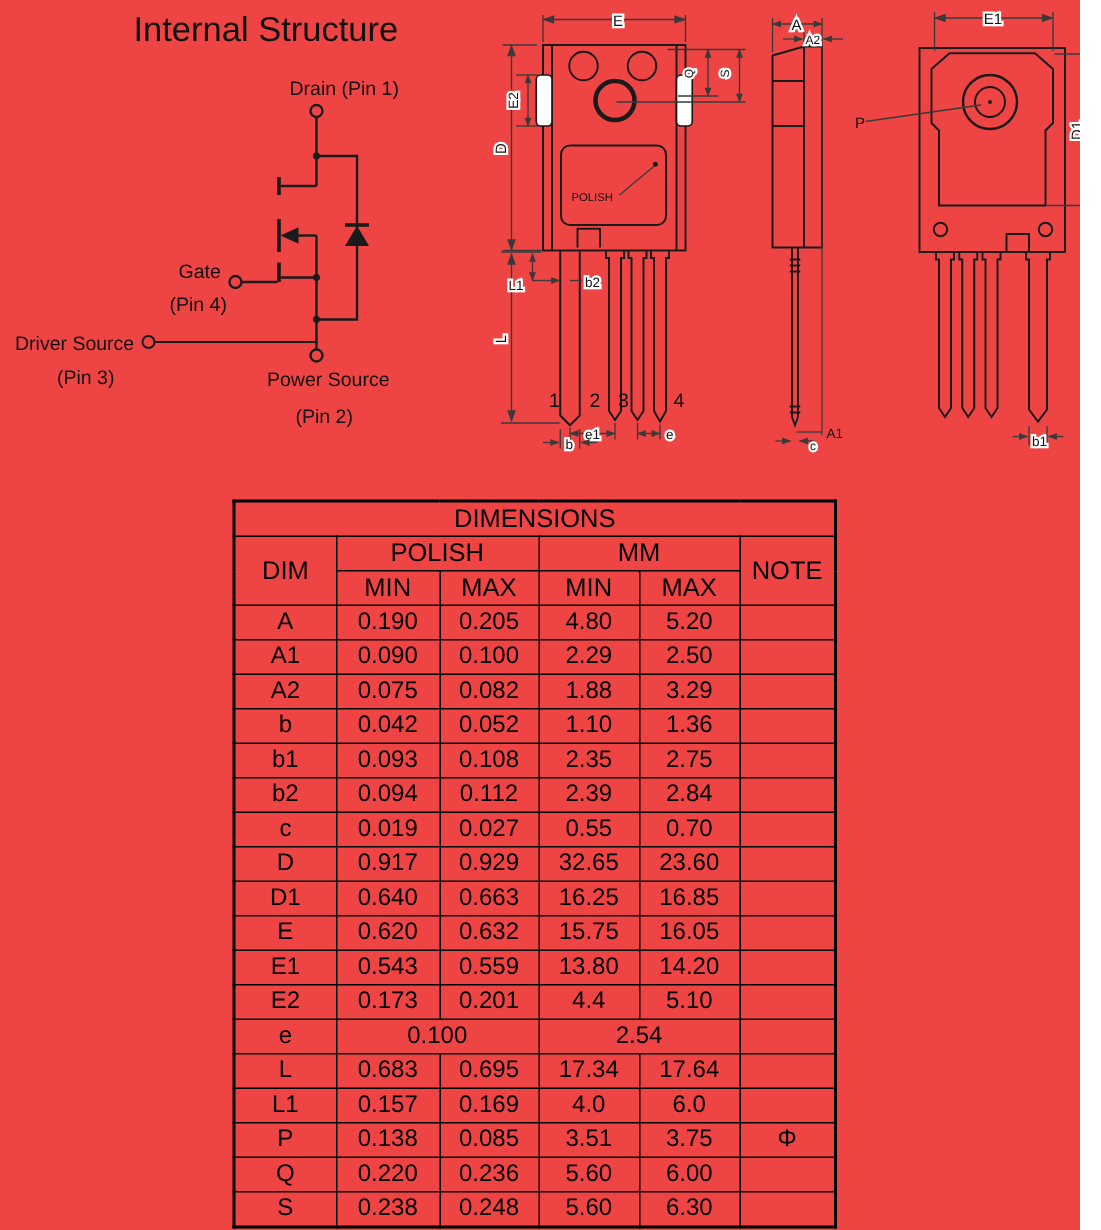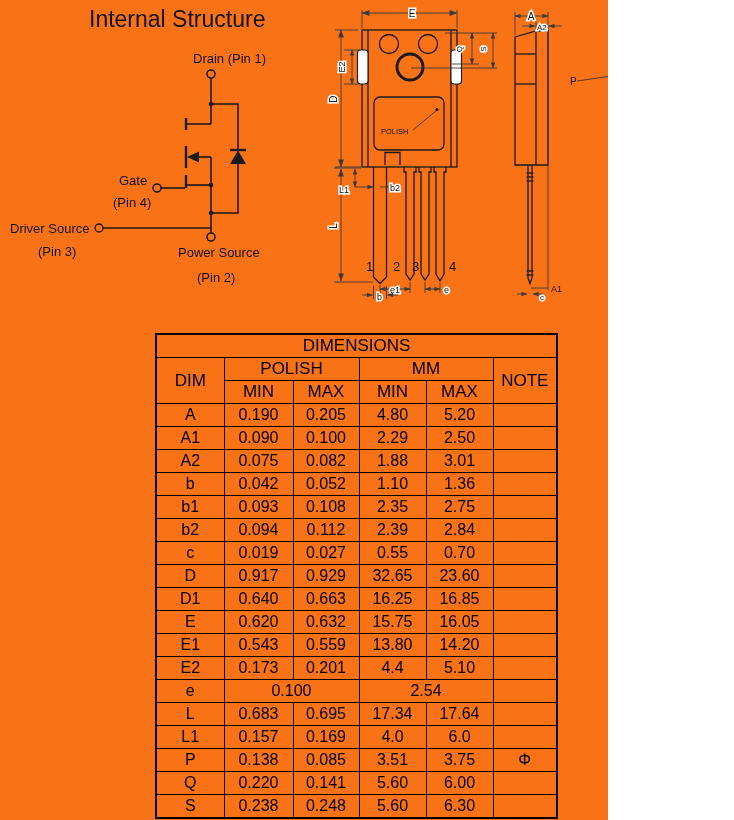--- a/index.html
+++ b/index.html
@@ -1,16 +1,16 @@
 <!DOCTYPE html>
 <html><head>
 <meta charset="utf-8">
 <style>
   html,body{margin:0;padding:0;background:#fff;}
-  #page{position:relative;width:608px;height:820px;background:#f97316;overflow:hidden;
+  #page{position:relative;width:720px;height:820px;background:#ef4444;overflow:hidden;
         font-family:"Liberation Sans",sans-serif;color:#000;}
   #main-title{position:absolute;left:89px;top:6px;font-size:23px;color:#111;white-space:nowrap;}
   svg text{font-family:"Liberation Sans",sans-serif;fill:#111;}
   .ln{stroke:#1a1a1a;stroke-width:1.3;fill:none;}
   .ln2{stroke:#1a1a1a;stroke-width:1.6;fill:none;}
   .bar{stroke:#1a1a1a;stroke-width:2.4;fill:none;}
   .thk{stroke:#1a1a1a;stroke-width:3;fill:none;}
   .fil{fill:#1a1a1a;stroke:none;}
   .dim{stroke:#3a3a3a;stroke-width:0.9;fill:none;}
   .t13{font-size:13px;} .t10{font-size:10px;} .t9{font-size:9px;} .t8{font-size:8px;} .t7{font-size:7.5px;}
@@ -260,21 +260,21 @@
           <td>0.100</td>
           <td>2.29</td>
           <td>2.50</td>
           <td></td>
         </tr>
     <tr>
           <td>A2</td>
           <td>0.075</td>
           <td>0.082</td>
           <td>1.88</td>
-          <td>3.01</td>
+          <td>3.29</td>
           <td></td>
         </tr>
     <tr>
           <td>b</td>
           <td>0.042</td>
           <td>0.052</td>
           <td>1.10</td>
           <td>1.36</td>
           <td></td>
         </tr>
@@ -368,21 +368,21 @@
           <td>P</td>
           <td>0.138</td>
           <td>0.085</td>
           <td>3.51</td>
           <td>3.75</td>
           <td>Φ</td>
         </tr>
     <tr>
           <td>Q</td>
           <td>0.220</td>
-          <td>0.141</td>
+          <td>0.236</td>
           <td>5.60</td>
           <td>6.00</td>
           <td></td>
         </tr>
     <tr>
           <td>S</td>
           <td>0.238</td>
           <td>0.248</td>
           <td>5.60</td>
           <td>6.30</td>

